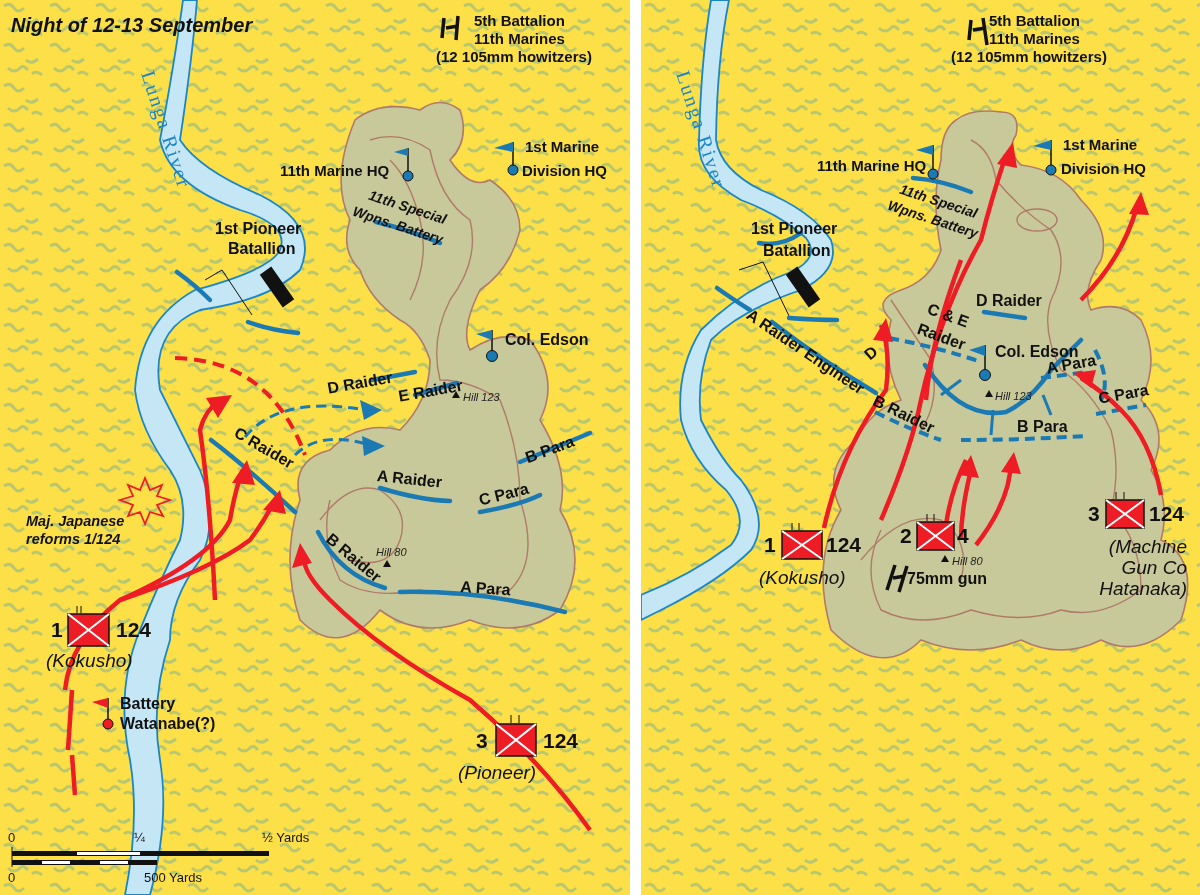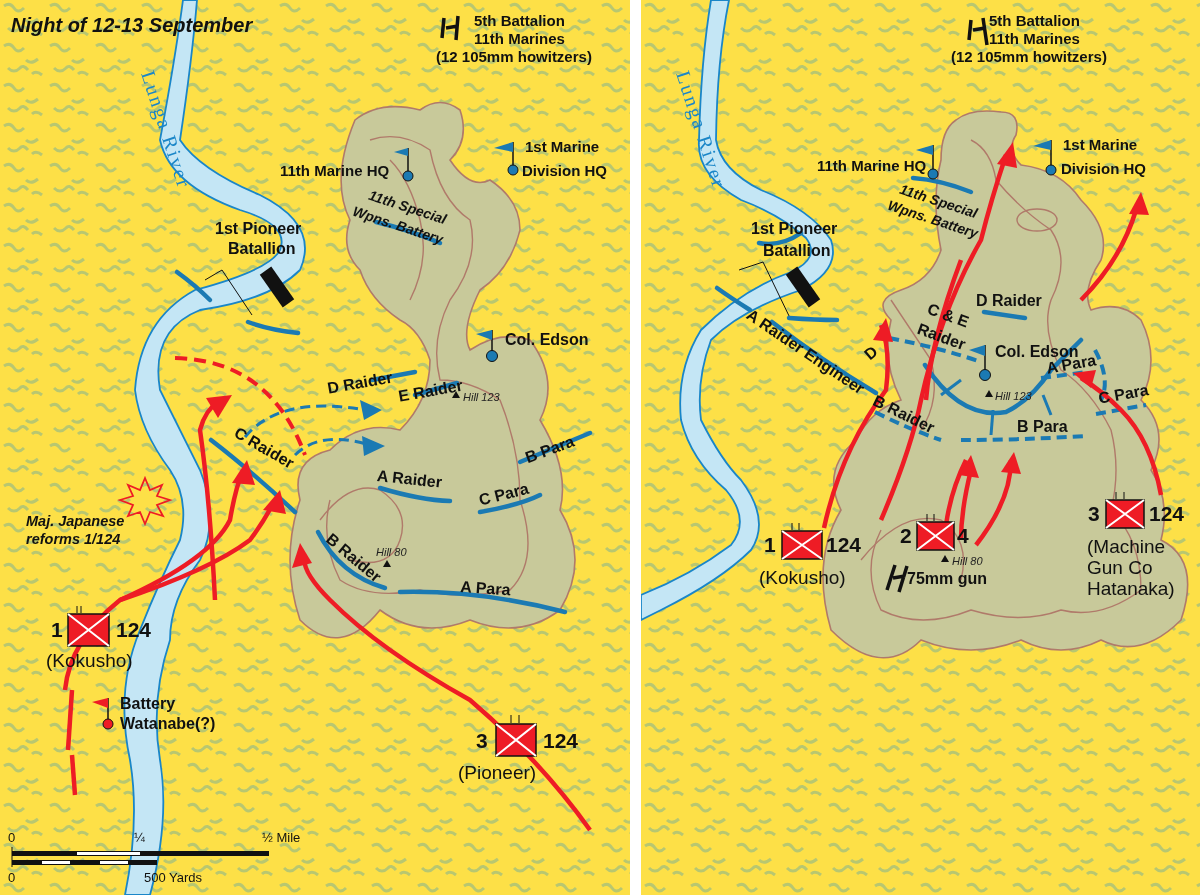--- a/index.html
+++ b/index.html
@@ -5,21 +5,21 @@
   html,body{margin:0;padding:0;background:#ffffff;}
   body{width:1200px;height:895px;position:relative;overflow:hidden;font-family:"Liberation Sans",sans-serif;}
   .panel{position:absolute;top:0;height:895px;overflow:hidden;background:#fde047;}
   #panel-left{left:0;width:630px;}
   #panel-right{left:641px;width:559px;}
   svg{position:absolute;left:0;top:0;}
   .lbl{position:absolute;font-weight:bold;color:#111;font-size:16px;line-height:18px;white-space:nowrap;}
   .title{position:absolute;font-style:italic;font-weight:bold;font-size:20px;color:#111;white-space:nowrap;}
   .note{position:absolute;font-style:italic;font-weight:bold;font-size:14.5px;line-height:18px;color:#111;}
   .unitnum{position:absolute;font-weight:bold;font-size:21px;color:#111;white-space:nowrap;}
-  .unitname{position:absolute;font-size:19px;color:#111;white-space:nowrap;text-align:left;line-height:21px;}
+  .unitname{position:absolute;font-size:19px;color:#111;white-space:nowrap;text-align:right;line-height:21px;font-style:italic;}
   .hill{position:absolute;font-style:italic;font-size:11px;color:#222;white-space:nowrap;}
   .river{position:absolute;color:#1a86c8;font-family:"Liberation Serif",serif;font-size:20px;letter-spacing:2px;white-space:nowrap;}
   .scale{position:absolute;font-size:13px;color:#111;white-space:nowrap;}
   .rot{transform-origin:left top;}
 </style>
 </head>
 <body>
 
 <div class="panel" id="panel-left">
   <svg width="630" height="895" viewBox="0 0 630 895">
@@ -174,21 +174,21 @@
 
   <div class="lbl" style="left:120px;top:695px;">Battery</div>
   <div class="lbl" style="left:120px;top:715px;">Watanabe(?)</div>
 
   <div class="unitnum" style="left:476px;top:729px;">3</div>
   <div class="unitnum" style="left:543px;top:729px;">124</div>
   <div class="unitname" style="left:458px;top:762px;">(Pioneer)</div>
 
   <div class="scale" style="left:8px;top:830px;">0</div>
   <div class="scale" style="left:134px;top:830px;">¼</div>
-  <div class="scale" style="left:262px;top:830px;">½ Mile</div>
+  <div class="scale" style="left:262px;top:830px;">½ Yards</div>
   <div class="scale" style="left:8px;top:870px;">0</div>
   <div class="scale" style="left:144px;top:870px;">500 Yards</div>
 </div>
 
 <div class="panel" id="panel-right">
   <svg width="559" height="895" viewBox="0 0 559 895">
     <defs>
       <pattern id="jungleTex2" width="46" height="40" patternUnits="userSpaceOnUse">
         <path d="M4 6 q6 -4 10 2 q4 6 10 0 M26 20 q5 5 12 -1 M8 28 q6 6 12 0 q3 -4 8 2 M32 34 q4 -4 10 1" stroke="#9bbc82" stroke-width="3" fill="none" opacity="0.7"></path>
       </pattern>

